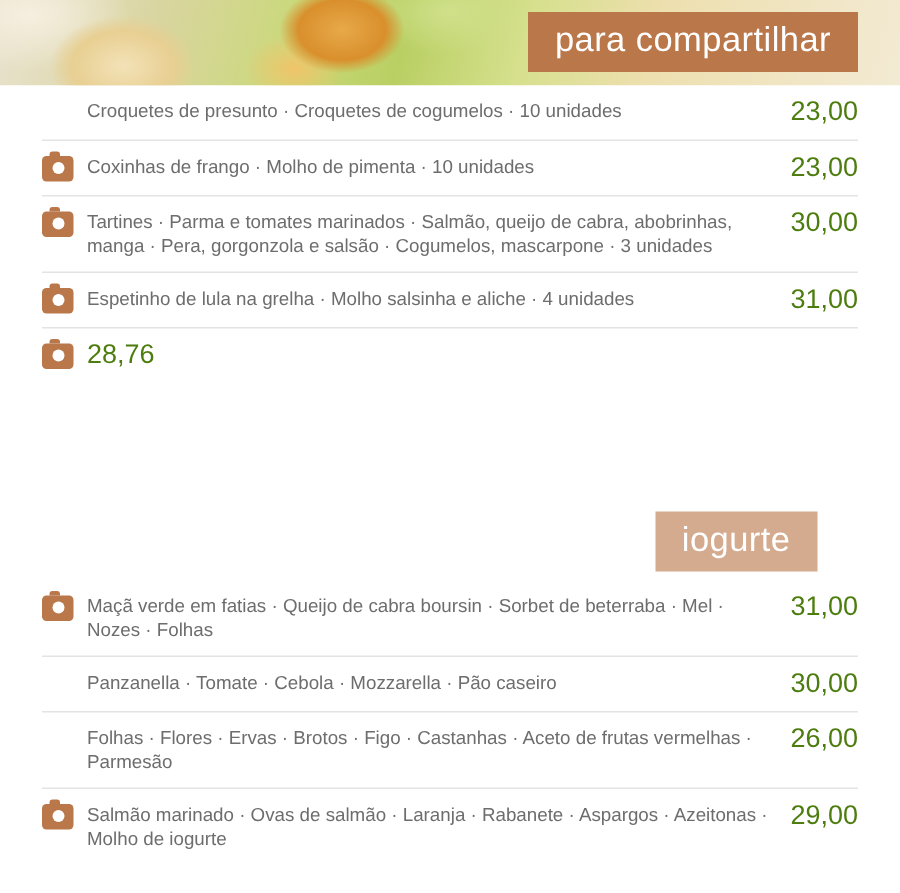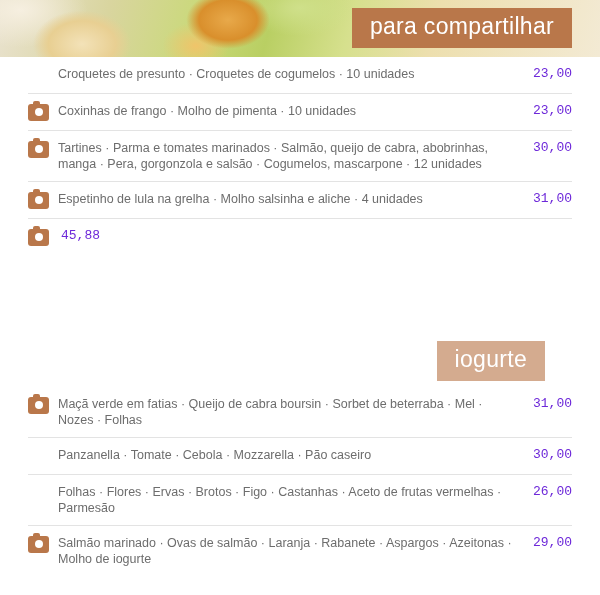--- a/index.html
+++ b/index.html
@@ -140,27 +140,26 @@
   }
   .name {
     flex: 1 1 auto;
     font-size: 12.5px;
     line-height: 16px;
     color: #6d6d6d;
     padding-right: 14px;
   }
   .price {
     flex: 0 0 auto;
-    font-size: 13px;
+    font-size: 18px;
     line-height: 16px;
-    color: #6d28d9;
+    color: #4d7c0f;
     text-align: right;
     min-width: 42px;
     padding-top: 0;
-    font-family: Liberation Mono, monospace;
   }
 
   
   .watermark {
     position: absolute;
     left: 213px;
     top: 272px;
     font-size: 26px;
     letter-spacing: 1px;
     color: rgba(150,150,150,0.30);
@@ -194,37 +193,37 @@
           <span class="cam-icon"></span>
         </div>
         <div class="name">Coxinhas de frango · Molho de pimenta · 10 unidades</div>
         <div class="price">23,00</div>
       </li>
 
       <li class="item">
         <div class="cam-cell">
           <span class="cam-icon"></span>
         </div>
-        <div class="name">Tartines · Parma e tomates marinados · Salmão, queijo de cabra, abobrinhas, manga · Pera, gorgonzola e salsão · Cogumelos, mascarpone · 12 unidades</div>
+        <div class="name">Tartines · Parma e tomates marinados · Salmão, queijo de cabra, abobrinhas, manga · Pera, gorgonzola e salsão · Cogumelos, mascarpone · 3 unidades</div>
         <div class="price">30,00</div>
       </li>
 
       <li class="item">
         <div class="cam-cell">
           <span class="cam-icon"></span>
         </div>
         <div class="name">Espetinho de lula na grelha · Molho salsinha e aliche · 4 unidades</div>
         <div class="price">31,00</div>
       </li>
 
       <li class="item">
         <div class="cam-cell">
           <span class="cam-icon"></span>
         </div>
-        <div class="price">45,88</div>
+        <div class="price">28,76</div>
       </li>
 
     </ul>
   </div>
 
   <div class="spacer-sm"></div>
 
   <div class="banner banner-2">
     <div class="photo-salad"></div>
     <div class="ribbon ribbon-salads">iogurte</div>

